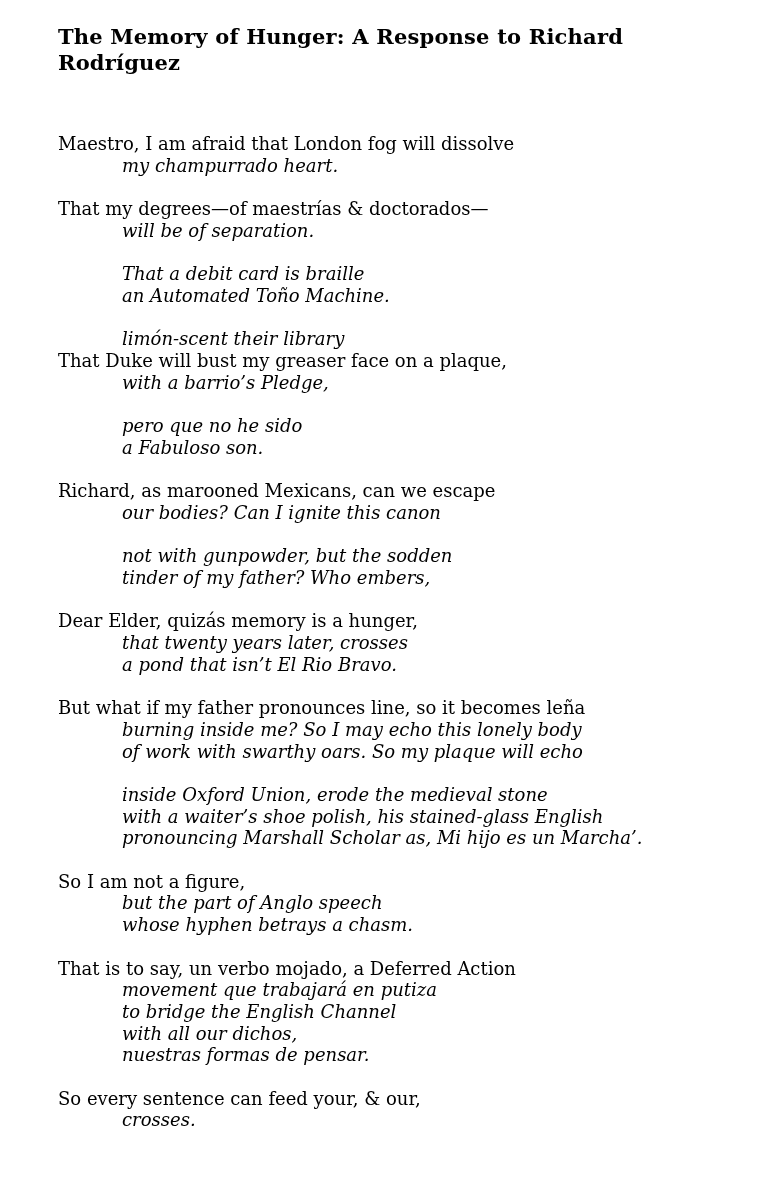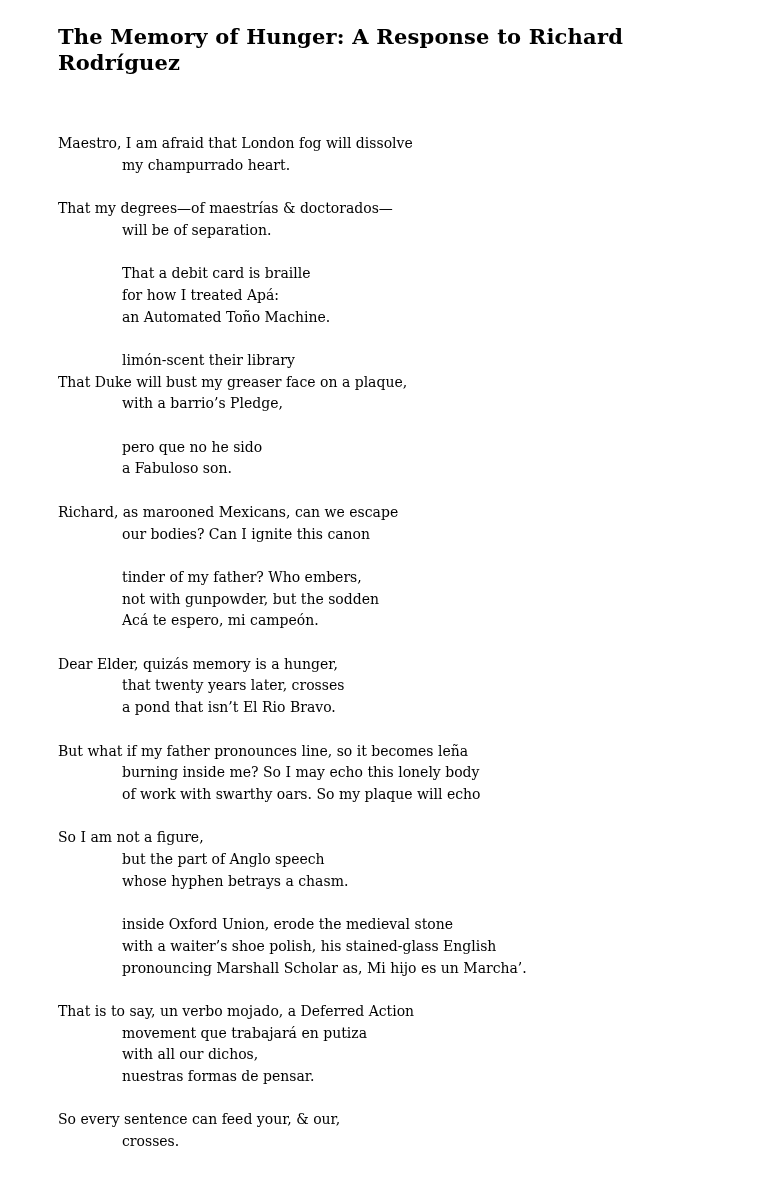--- a/index.html
+++ b/index.html
@@ -19,93 +19,93 @@
     padding: 24px 20px 0 58px;
   }
   .title {
     font-size: 21px;
     line-height: 26px;
     font-weight: bold;
     margin: 0 0 57px 0;
     letter-spacing: 0.2px;
   }
   .poem {
-    font-size: 14px;
+    font-size: 18px;
     line-height: 21.7px;
   }
   .stanza {
     margin: 0 0 21.7px 0;
   }
   .line {
     white-space: pre;
   }
   .line.indent {
     padding-left: 64px;
+    font-style: italic;
   }
 </style>
 </head>
 <body style="background: rgb(255, 255, 255); color: rgb(0, 0, 0);">
 
 <div class="page">
   <h1 class="title">The Memory of Hunger: A Response to Richard Rodríguez</h1>
   <div class="poem">
       <div class="stanza">
         <div class="line">Maestro, I am afraid that London fog will dissolve</div>
         <div class="line indent">my champurrado heart.</div>
       </div>
       <div class="stanza">
         <div class="line">That my degrees—of maestrías &amp; doctorados—</div>
         <div class="line indent">will be of separation.</div>
       </div>
       <div class="stanza">
         <div class="line indent">That a debit card is braille</div>
-        <div class="line indent">for how I treated Apá:</div>
         <div class="line indent">an Automated Toño Machine.</div>
       </div>
       <div class="stanza">
         <div class="line indent">limón-scent their library</div>
         <div class="line">That Duke will bust my greaser face on a plaque,</div>
         <div class="line indent">with a barrio’s Pledge,</div>
       </div>
       <div class="stanza">
         <div class="line indent">pero que no he sido</div>
         <div class="line indent">a Fabuloso son.</div>
       </div>
       <div class="stanza">
         <div class="line">Richard, as marooned Mexicans, can we escape</div>
         <div class="line indent">our bodies? Can I ignite this canon</div>
       </div>
       <div class="stanza">
+        <div class="line indent">not with gunpowder, but the sodden</div>
         <div class="line indent">tinder of my father? Who embers,</div>
-        <div class="line indent">not with gunpowder, but the sodden</div>
-        <div class="line indent">Acá te espero, mi campeón.</div>
       </div>
       <div class="stanza">
         <div class="line">Dear Elder, quizás memory is a hunger,</div>
         <div class="line indent">that twenty years later, crosses</div>
         <div class="line indent">a pond that isn’t El Rio Bravo.</div>
       </div>
       <div class="stanza">
         <div class="line">But what if my father pronounces line, so it becomes leña</div>
         <div class="line indent">burning inside me? So I may echo this lonely body</div>
         <div class="line indent">of work with swarthy oars. So my plaque will echo</div>
       </div>
       <div class="stanza">
+        <div class="line indent">inside Oxford Union, erode the medieval stone</div>
+        <div class="line indent">with a waiter’s shoe polish, his stained-glass English</div>
+        <div class="line indent">pronouncing Marshall Scholar as, Mi hijo es un Marcha’.</div>
+      </div>
+      <div class="stanza">
         <div class="line">So I am not a figure,</div>
         <div class="line indent">but the part of Anglo speech</div>
         <div class="line indent">whose hyphen betrays a chasm.</div>
       </div>
       <div class="stanza">
-        <div class="line indent">inside Oxford Union, erode the medieval stone</div>
-        <div class="line indent">with a waiter’s shoe polish, his stained-glass English</div>
-        <div class="line indent">pronouncing Marshall Scholar as, Mi hijo es un Marcha’.</div>
-      </div>
-      <div class="stanza">
         <div class="line">That is to say, un verbo mojado, a Deferred Action</div>
         <div class="line indent">movement que trabajará en putiza</div>
+        <div class="line indent">to bridge the English Channel</div>
         <div class="line indent">with all our dichos,</div>
         <div class="line indent">nuestras formas de pensar.</div>
       </div>
       <div class="stanza">
         <div class="line">So every sentence can feed your, &amp; our,</div>
         <div class="line indent">crosses.</div>
       </div>
     </div>
 </div>
 

